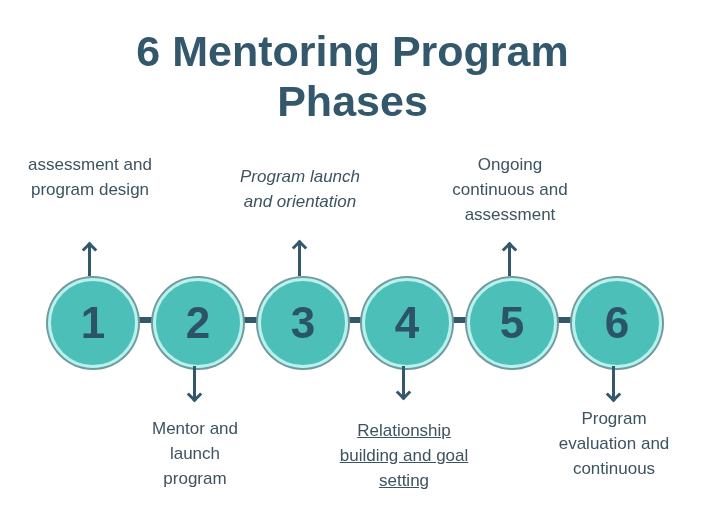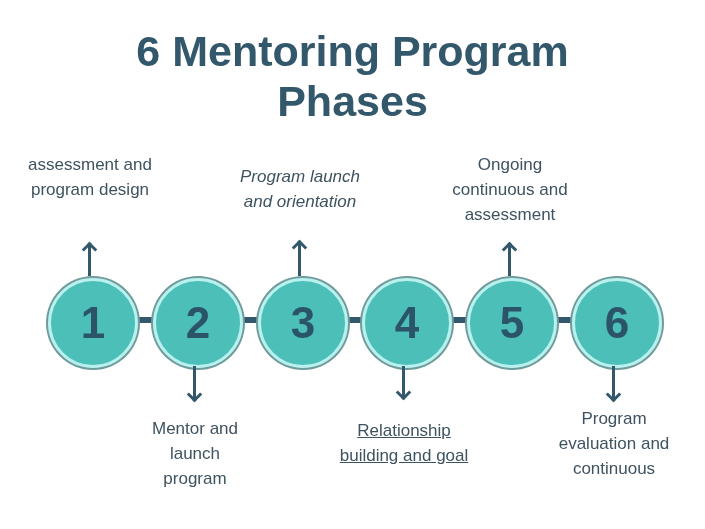--- a/index.html
+++ b/index.html
@@ -78,20 +78,21 @@
 </div>
 
 <div class="node" style="left:362px; top:278px;">
   <span>4</span>
 </div>
 <div class="stem" style="left:402px; top:366px; height:32px;"></div>
 <div class="arrowhead-down" style="left:398px; top:387px;"></div>
 <div class="label" style="left:324px; top:418px;text-decoration:underline;">
   <div>Relationship</div>
   <div>building and goal</div>
+  <div>setting</div>
 </div>
 
 <div class="label" style="left:430px; top:152px;">
   <div>Ongoing</div>
   <div>continuous and</div>
   <div>assessment</div>
 </div>
 <div class="stem" style="left:508px; top:244px; height:32px;"></div>
 <div class="arrowhead-up" style="left:504px; top:244px;"></div>
 <div class="node" style="left:467px; top:278px;">

